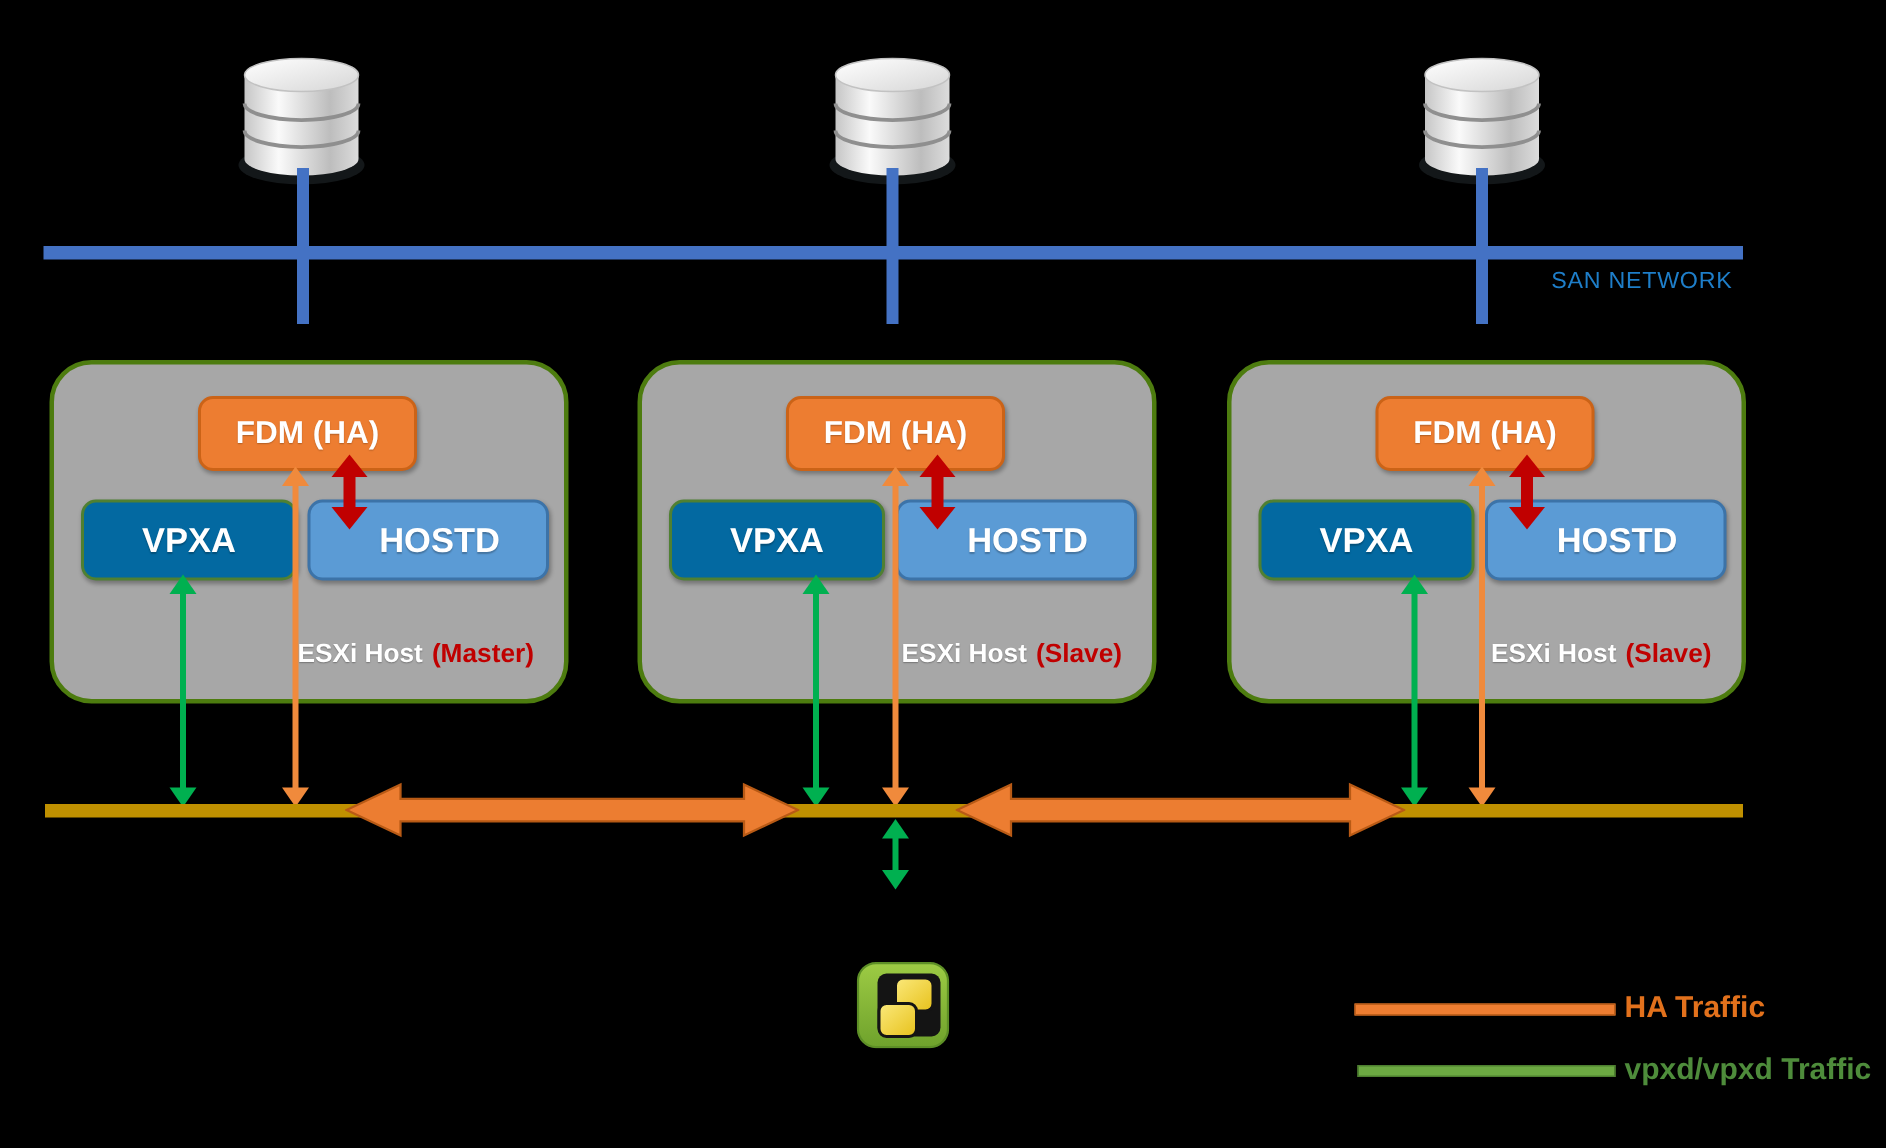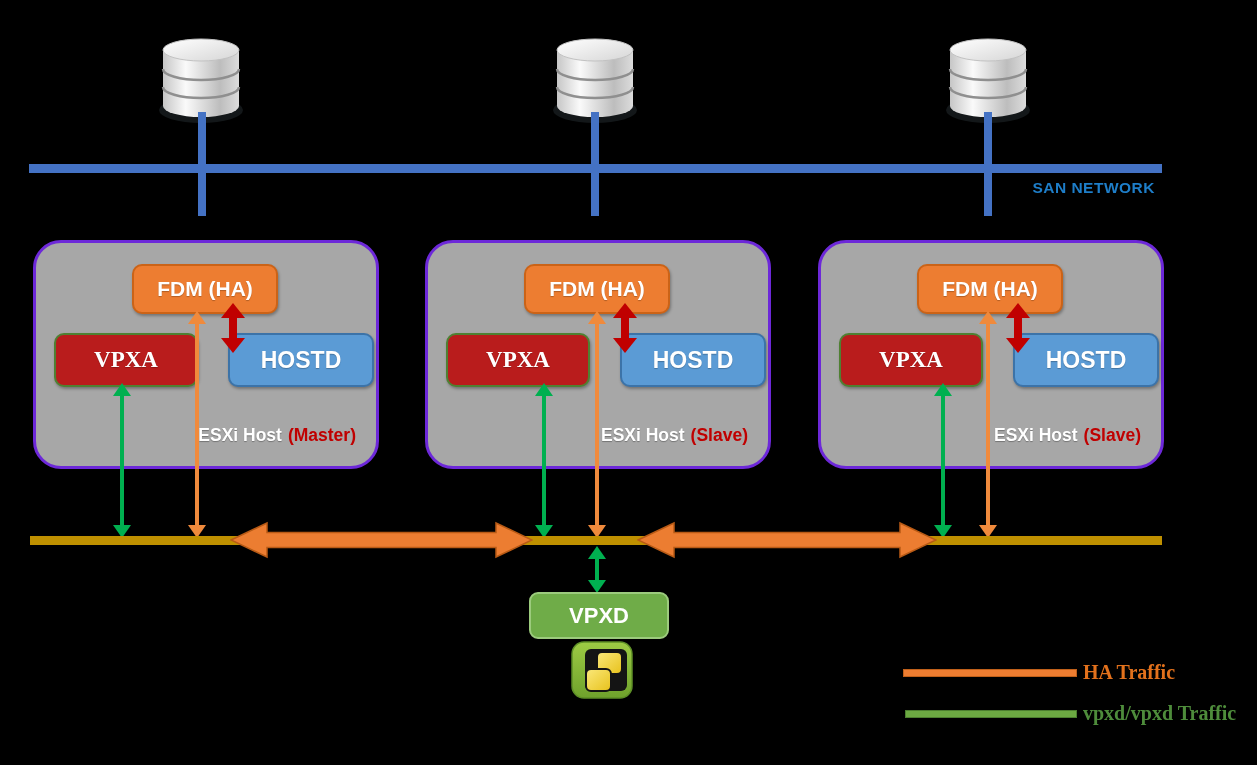--- a/index.html
+++ b/index.html
@@ -5,33 +5,33 @@
   html,body{margin:0;padding:0;background:#000;}
   #stage{position:relative;width:1257px;height:765px;background:#000;overflow:hidden;
          font-family:"Liberation Sans", sans-serif;}
   .abs{position:absolute;}
 
   
   .san-line{background:#4472C4;height:9px;}
   .mgmt-line{background:#BF9000;height:9px;}
   .vconn{background:#4472C4;width:8px;}
 
-  .net-label{font-weight:bold;font-size:15.5px;letter-spacing:.5px;text-align:right;}
+  .net-label{font-weight:normal;font-size:15.5px;letter-spacing:.5px;text-align:right;}
   .san-label{color:#1E7EC9;}
   .mgmt-label{color:#BF9000;}
 
   
-  .host{width:340px;height:223px;background:#A7A7A7;border:3px solid #6d28d9;border-radius:28px;
+  .host{width:340px;height:223px;background:#A7A7A7;border:3px solid #4d7c0f;border-radius:28px;
         box-shadow:3px 4px 6px rgba(0,0,0,.45);text-align:center;}
   .cbox{position:absolute;display:flex;align-items:center;justify-content:center;
         color:#fff;font-weight:bold;border-radius:10px;
         box-shadow:1px 2px 3px rgba(0,0,0,.3);text-shadow:0 1px 1px rgba(0,0,0,.25);}
   .fdm{left:96px;top:21px;width:142px;height:46px;background:#ED7D31;border:2px solid #CB6317;font-size:21px;}
-  .vpxa{left:18px;top:90px;width:140px;height:50px;background:#b91c1c;border:2px solid #4F8032;font-size:23px;font-family:Liberation Serif, serif;}
-  .hostd{left:192px;top:90px;width:142px;height:50px;background:#5B9BD5;border:2px solid #3C73A8;font-size:23px;}
+  .vpxa{left:18px;top:90px;width:140px;height:50px;background:#0369a1;border:2px solid #4F8032;font-size:23px;}
+  .hostd{left:169px;top:90px;width:142px;height:50px;background:#5B9BD5;border:2px solid #3C73A8;font-size:23px;padding-left:15px;}
   .host-label{position:absolute;right:20px;top:182px;font-size:17.5px;font-weight:bold;color:#fff;
               text-shadow:0 1px 1px rgba(0,0,0,.3);white-space:nowrap;}
   .host-role{color:#C00000;margin-left:6px;text-shadow:none;margin-top:30px;}
 
   
   .varrow{position:absolute;width:18px;}
   .varrow .shaft{position:absolute;left:7px;top:9px;bottom:9px;width:4px;background:currentColor;}
   .varrow .head{position:absolute;left:0;width:0;height:0;
                 border-left:9px solid transparent;border-right:9px solid transparent;}
   .varrow .head.up{top:0;border-bottom:13px solid currentColor;}
@@ -45,21 +45,21 @@
   .varrow.red .head.down{border-top-width:15px;}
 
   .vpxd{width:140px;height:47px;background:#6FAC48;border:2px solid #9CCB7D;border-radius:9px;
         display:flex;align-items:center;justify-content:center;color:#fff;font-weight:bold;font-size:22px;
         box-shadow:1px 2px 3px rgba(0,0,0,.35);box-sizing:border-box;}
 
   
   .leg-line{height:6px;border:1px solid;}
   .leg-ha{background:#ED7D31;border-color:#C0601A;}
   .leg-vx{background:#6CA942;border-color:#4C7F2F;}
-  .leg-text{font-weight:bold;font-size:20px;white-space:nowrap;font-family:Liberation Serif, serif;}
+  .leg-text{font-weight:bold;font-size:20px;white-space:nowrap;}
 </style>
 </head>
 <body>
 
 <div id="stage">
 
   <svg class="abs" style="left:156px;top:30px" width="90" height="96" viewBox="0 0 90 96">
     <defs>
       <linearGradient id="cyl" x1="0" y1="0" x2="1" y2="0">
         <stop offset="0" stop-color="#c6c6c6"></stop>
@@ -179,21 +179,20 @@
   </svg>
   <svg class="abs" style="left:637px;top:521px" width="300" height="38" viewBox="0 0 300 38">
     <polygon points="1,19 37,2 37,11.5 263,11.5 263,2 299,19 263,36 263,26.5 37,26.5 37,36" fill="#EC7D31" stroke="#B85A15" stroke-width="1.5"></polygon>
   </svg>
 
   <div class="varrow green" style="left:588px;top:546px;height:47px">
     <div class="head up"></div>
       <div class="shaft"></div>
       <div class="head down"></div>
     </div>
-  <div class="abs vpxd" style="left:529px;top:592px">VPXD</div>
 
   <svg class="abs" style="left:571px;top:641px" width="62" height="58" viewBox="0 0 62 58">
     <defs>
       <linearGradient id="lgreen" x1="0" y1="0" x2="0" y2="1">
         <stop offset="0" stop-color="#9DCB44"></stop>
           <stop offset="1" stop-color="#6FA22C"></stop>
       </linearGradient>
       <linearGradient id="lyellow" x1="0" y1="0" x2="1" y2="1">
         <stop offset="0" stop-color="#FBE97B"></stop>
           <stop offset="1" stop-color="#E7C11B"></stop>

